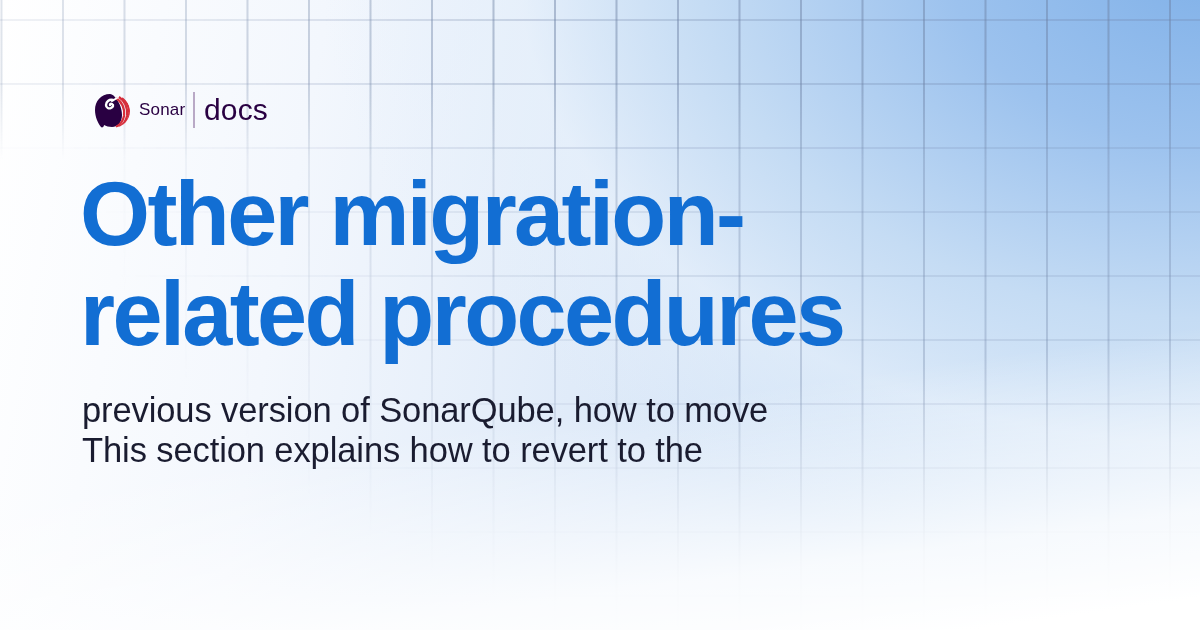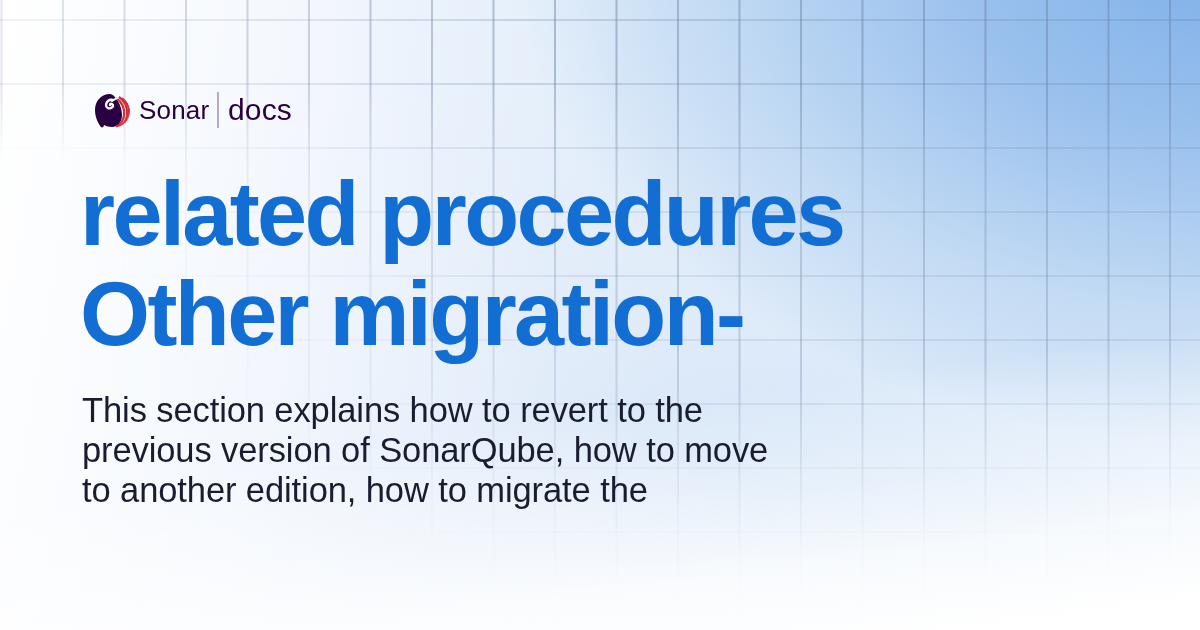--- a/index.html
+++ b/index.html
@@ -38,21 +38,21 @@
     -webkit-mask-image: linear-gradient(to bottom, #000 0%, #000 50%, transparent 100%);
             mask-image: linear-gradient(to bottom, #000 0%, #000 50%, transparent 100%);
   }
   .content { position: absolute; inset: 0; }
   .logo {
     position: absolute; left: 92px; top: 89px; height: 42px;
     display: flex; align-items: center;
   }
   .logo-icon { width: 40px; height: 40px; display: block; }
   .logo-name {
-    margin-left: 7px; font-size: 26px; color: #290042; letter-spacing: 0.2px;
+    margin-left: 7px; font-size: 17px; color: #290042; letter-spacing: 0.2px;
     line-height: 42px;
   }
   .logo-divider {
     width: 1.5px; height: 36px; background: #b9a9c6; margin: 0 9px 0 8px;
   }
   .logo-docs {
     font-size: 30px; color: #290042; letter-spacing: 0.2px; line-height: 42px;
   }
   .title {
     position: absolute; left: 80px; top: 164px; width: 1000px;
@@ -96,22 +96,21 @@
       </g>
       <path d="M21 10 C17 9 14 12 14 15 C14 18 17 19 19 18 C21 17 22 15 20 14 C19 13.5 18 14 18 15" fill="none" stroke="#ffffff" stroke-width="2.4" stroke-linecap="round"></path>
       <path d="M20 11 L25 8" stroke="#ffffff" stroke-width="2" stroke-linecap="round"></path>
     </svg>
     <span class="logo-name">Sonar</span>
     <span class="logo-divider"></span>
     <span class="logo-docs">docs</span>
   </div>
 
   <h1 class="title">
+    <span>Other migration-</span>
     <span>related procedures</span>
-    <span>Other migration-</span>
   </h1>
 
   <p class="desc">
+    <span>previous version of SonarQube, how to move</span>
     <span>This section explains how to revert to the</span>
-    <span>previous version of SonarQube, how to move</span>
-    <span>to another edition, how to migrate the</span>
   </p>
 </div>
 
 </body></html>

